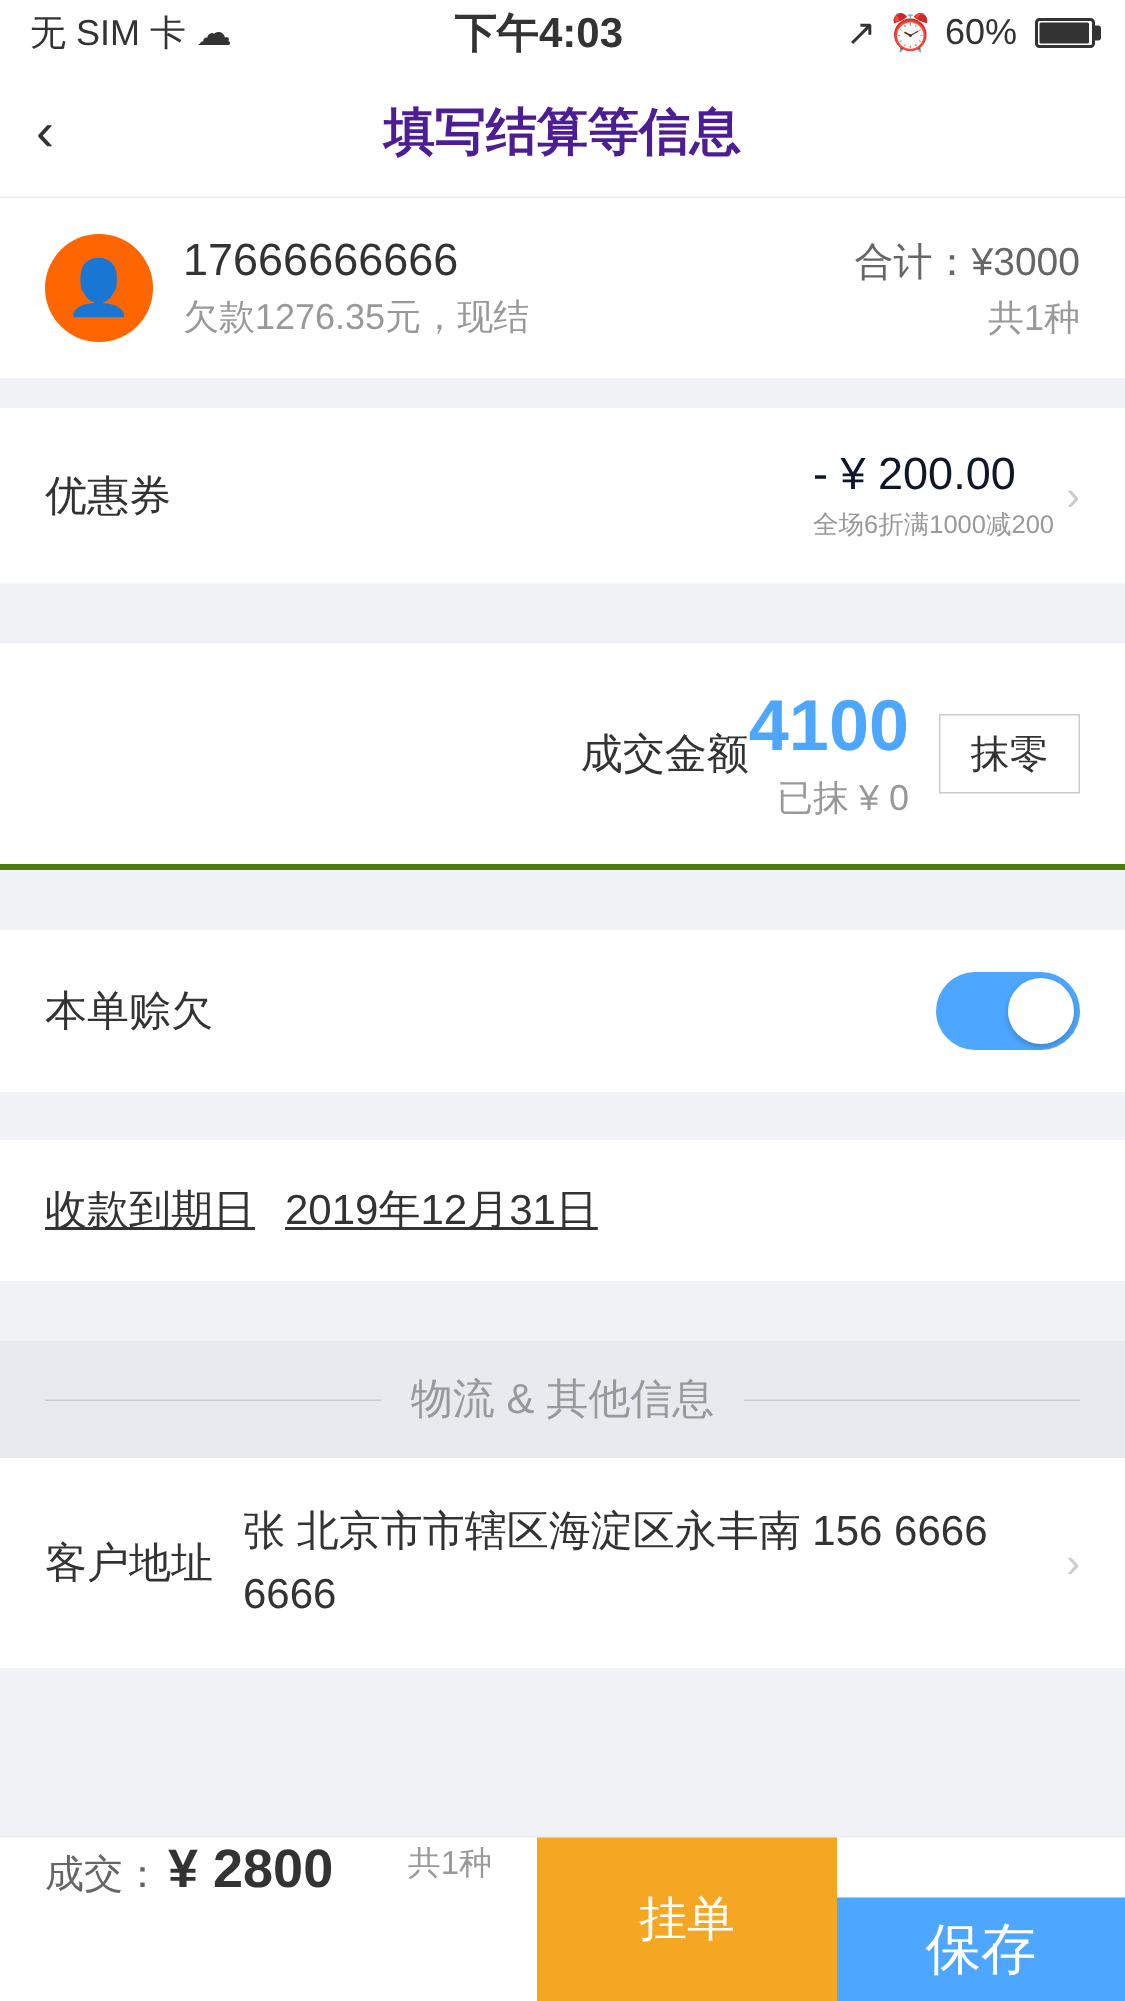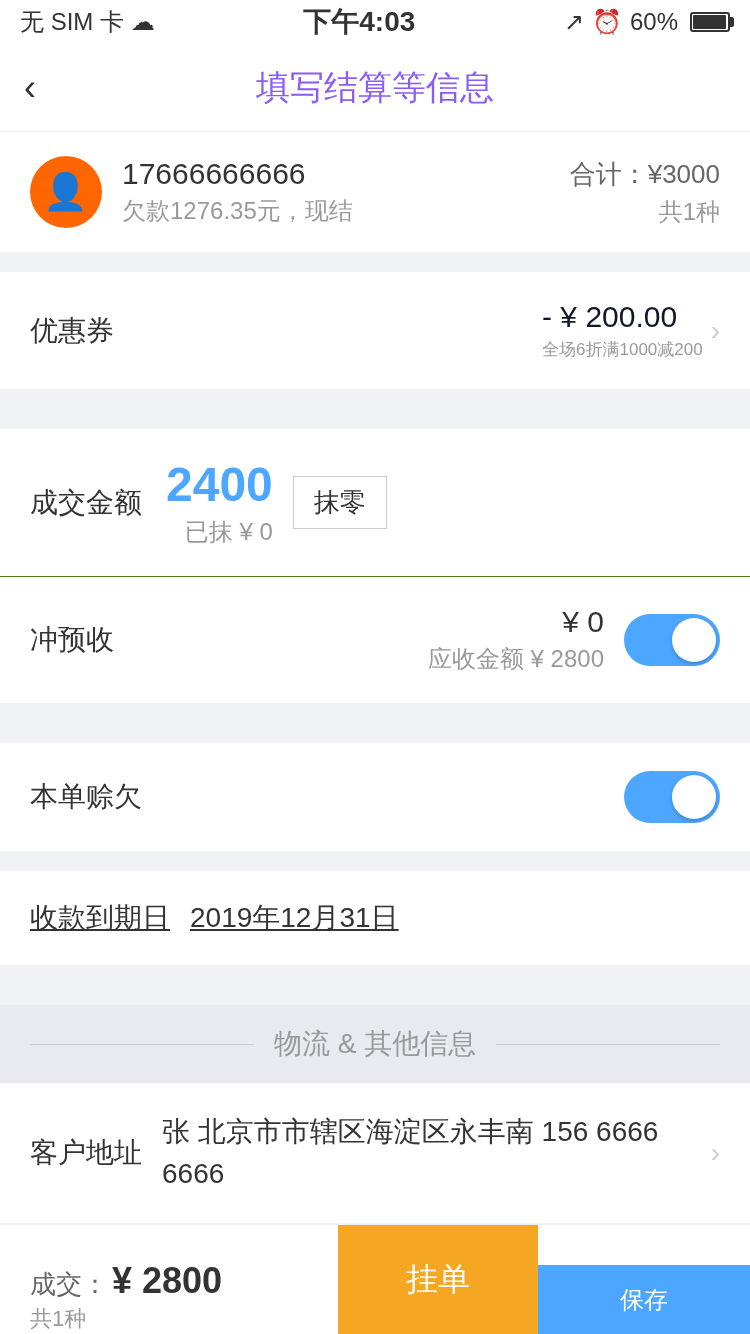--- a/index.html
+++ b/index.html
@@ -65,22 +65,22 @@
       position: absolute;
       left: 24px;
       font-size: 36px;
       color: #333;
       cursor: pointer;
       display: flex;
       align-items: center;
     }
     .nav-title {
       font-size: 34px;
-      font-weight: 400;
-      color: #8b5cf6;
+      font-weight: 700;
+      color: #4c1d95;
     }
 
     
     .content {
       padding-bottom: 120px;
     }
 
     
     .card {
       background: #fff;
@@ -130,23 +130,22 @@
 
     
     .amount-section {
       background: #fff;
       margin-bottom: 0;
     }
     .amount-row {
       padding: 28px 30px;
       display: flex;
       align-items: center;
-      justify-content: flex-start;
-      border-bottom: 1px solid #4d7c0f;
-      gap: 24px;
+      justify-content: flex-end;
+      border-bottom: 4px solid #4d7c0f;
     }
     .amount-label { font-size: 28px; color: #333; }
     .amount-right { display: flex; align-items: center; gap: 20px; }
     .amount-value { font-size: 48px; font-weight: 600; color: #4da6ff; }
     .amount-sub { font-size: 24px; color: #999; margin-top: 4px; text-align: right; }
     .round-btn {
       border: 1px solid #ccc;
       border-radius: 0;
       padding: 8px 20px;
       font-size: 26px;
@@ -187,21 +186,21 @@
     }
 
     
     .deferred-row {
       background: #fff;
       padding: 28px 30px;
       display: flex;
       align-items: center;
       justify-content: space-between;
       margin-top: 20px;
-      margin-bottom: 20px;
+      margin-bottom: 32px;
     }
     .deferred-label { font-size: 28px; color: #333; }
 
     
     .duedate-row {
       background: #fff;
       padding: 28px 30px;
       display: flex;
       align-items: center;
       margin-bottom: 20px;
@@ -241,42 +240,42 @@
       bottom: 0;
       width: 750px;
       height: 110px;
       display: flex;
       background: #fff;
       border-top: 1px solid #eee;
     }
     .bottom-info {
       flex: 1;
       display: flex;
-      flex-direction: column;
-      justify-content: flex-end;
+      flex-direction: row;
+      justify-content: space-between;
       padding: 0 30px;
     }
     .bottom-deal { font-size: 26px; color: #666; }
     .bottom-amount { font-size: 36px; font-weight: 600; color: #333; }
     .bottom-count { font-size: 22px; color: #999; margin-top: 2px; }
     .btn-pending {
       width: 200px;
       background: #f5a623;
       color: #fff;
       font-size: 32px;
       font-weight: 500;
       border: none;
       cursor: pointer;
       display: flex; align-items: center; justify-content: center;
     }
     .btn-save {
-      width: 212px;
+      width: 192px;
       background: #4da6ff;
       color: #fff;
-      font-size: 24px;
+      font-size: 37px;
       font-weight: 500;
       border: none;
       cursor: pointer;
       display: flex; align-items: center; justify-content: center; margin-top: 40px;
     }
   </style>
 </head>
 <body>
 
 <div class="status-bar">
@@ -329,39 +328,27 @@
   </div>
 
   <div class="section-gap"></div>
 
   <div class="amount-section card">
 
     <div class="amount-row">
       <div class="amount-label">成交金额</div>
       <div class="amount-right">
         <div>
-          <div class="amount-value">2400</div>
+          <div class="amount-value">4100</div>
           <div class="amount-sub">已抹  ¥ 0</div>
         </div>
         <button class="round-btn">抹零</button>
       </div>
     </div>
 
-    <div class="prepay-row">
-      <div class="prepay-label">冲预收</div>
-      <div class="prepay-right">
-        <div class="prepay-values">
-          <div class="prepay-amount">¥ 0</div>
-          <div class="prepay-desc">应收金额 ¥ 2800</div>
-        </div>
-        <div class="toggle">
-          <div class="toggle-knob"></div>
-        </div>
-      </div>
-    </div>
   </div>
 
   <div class="section-gap"></div>
 
   <div class="deferred-row card">
     <div class="deferred-label">本单赊欠</div>
     <div class="toggle">
       <div class="toggle-knob"></div>
     </div>
   </div>

